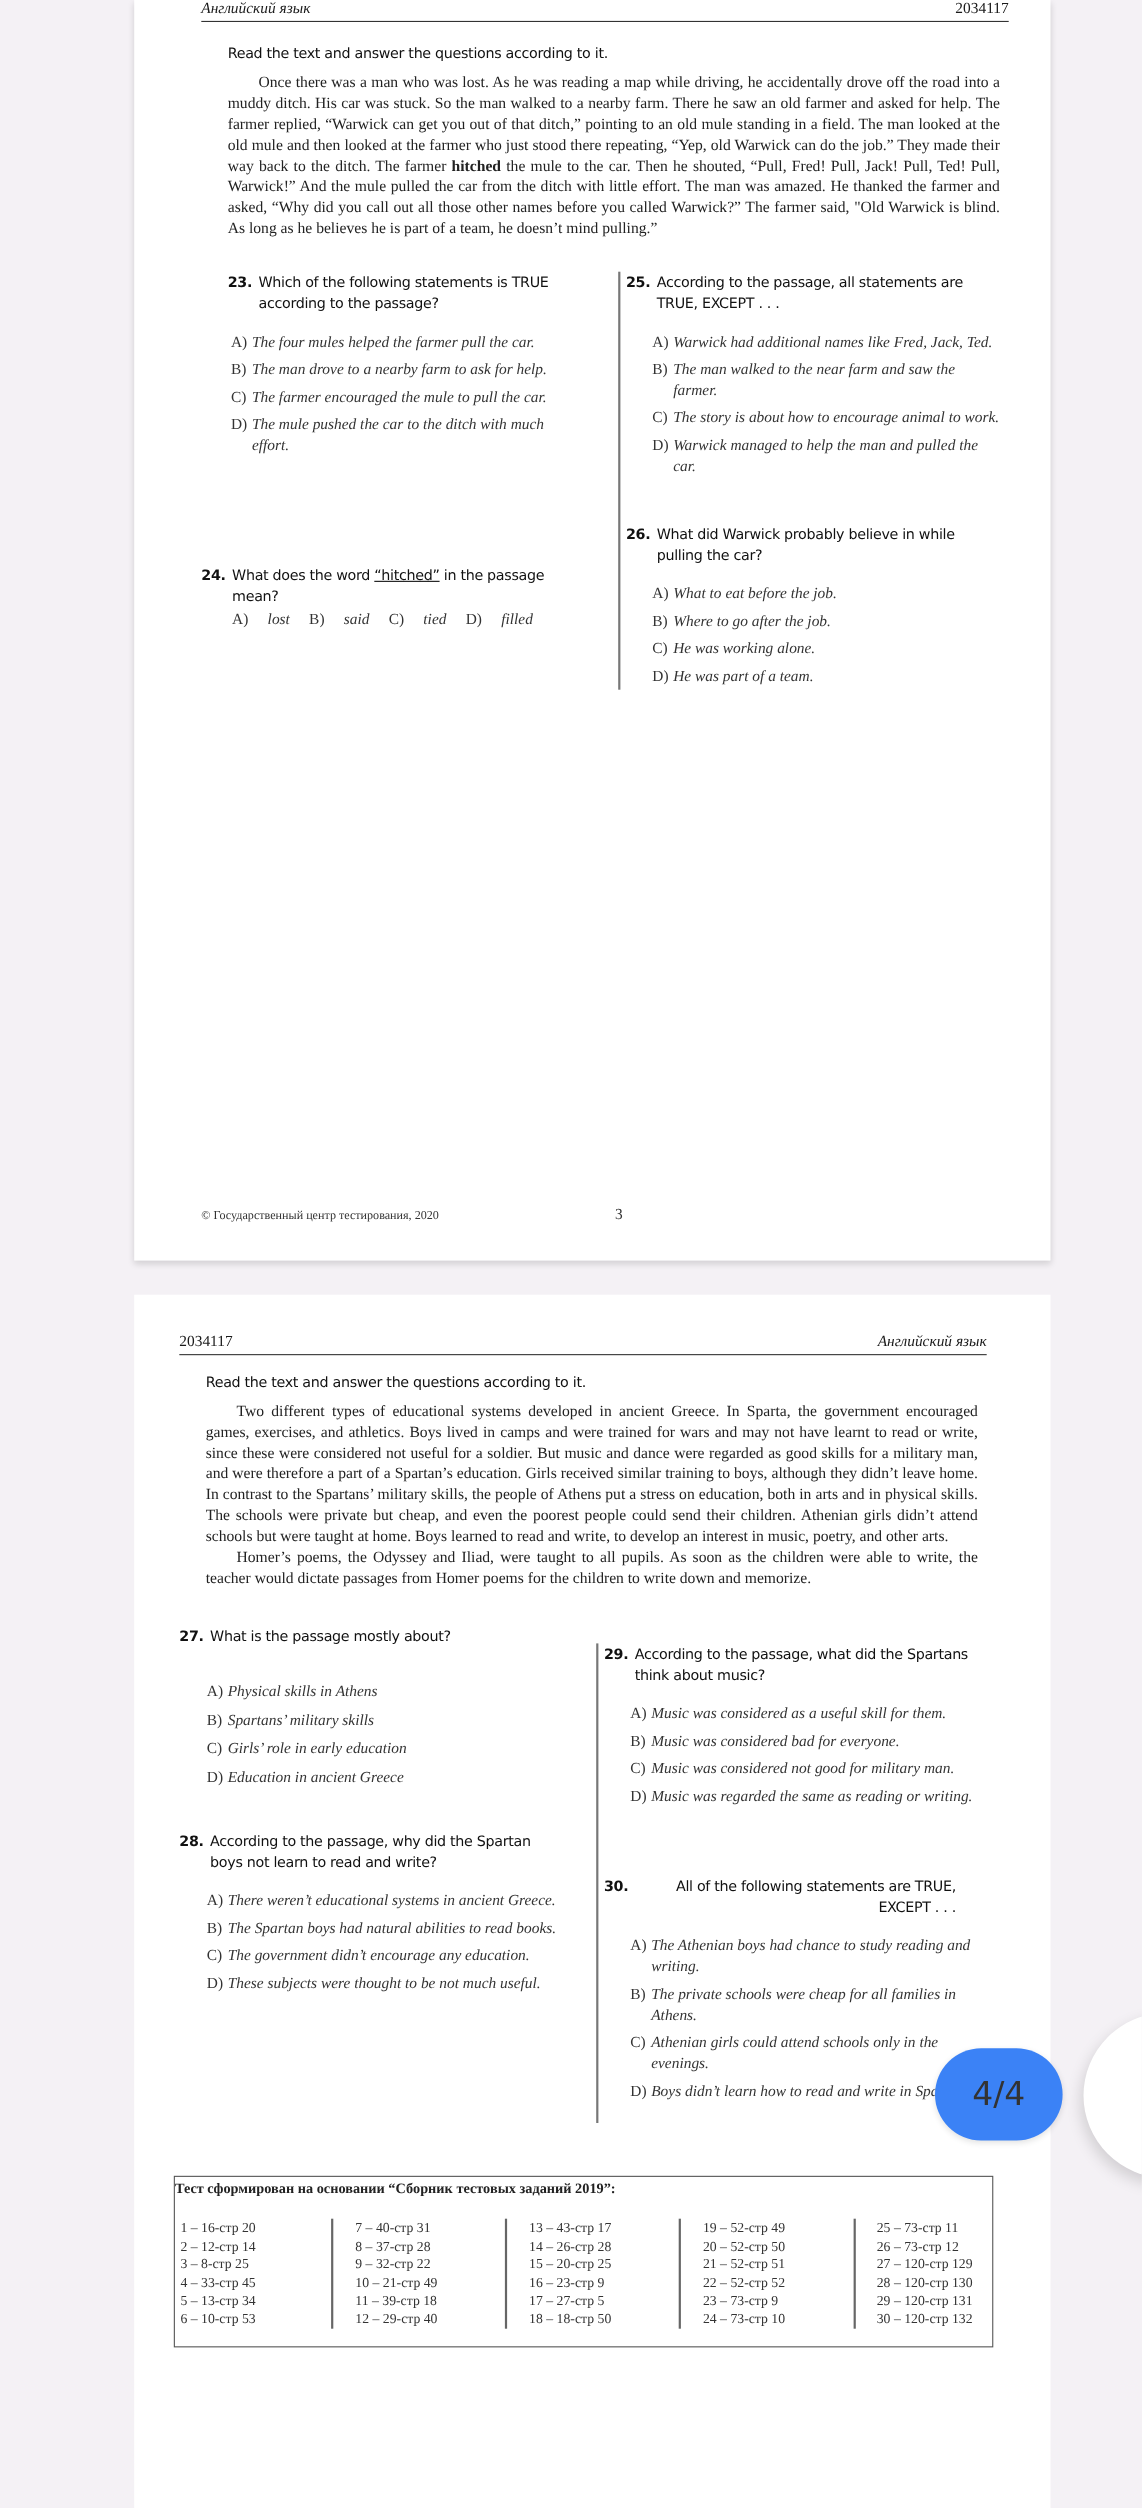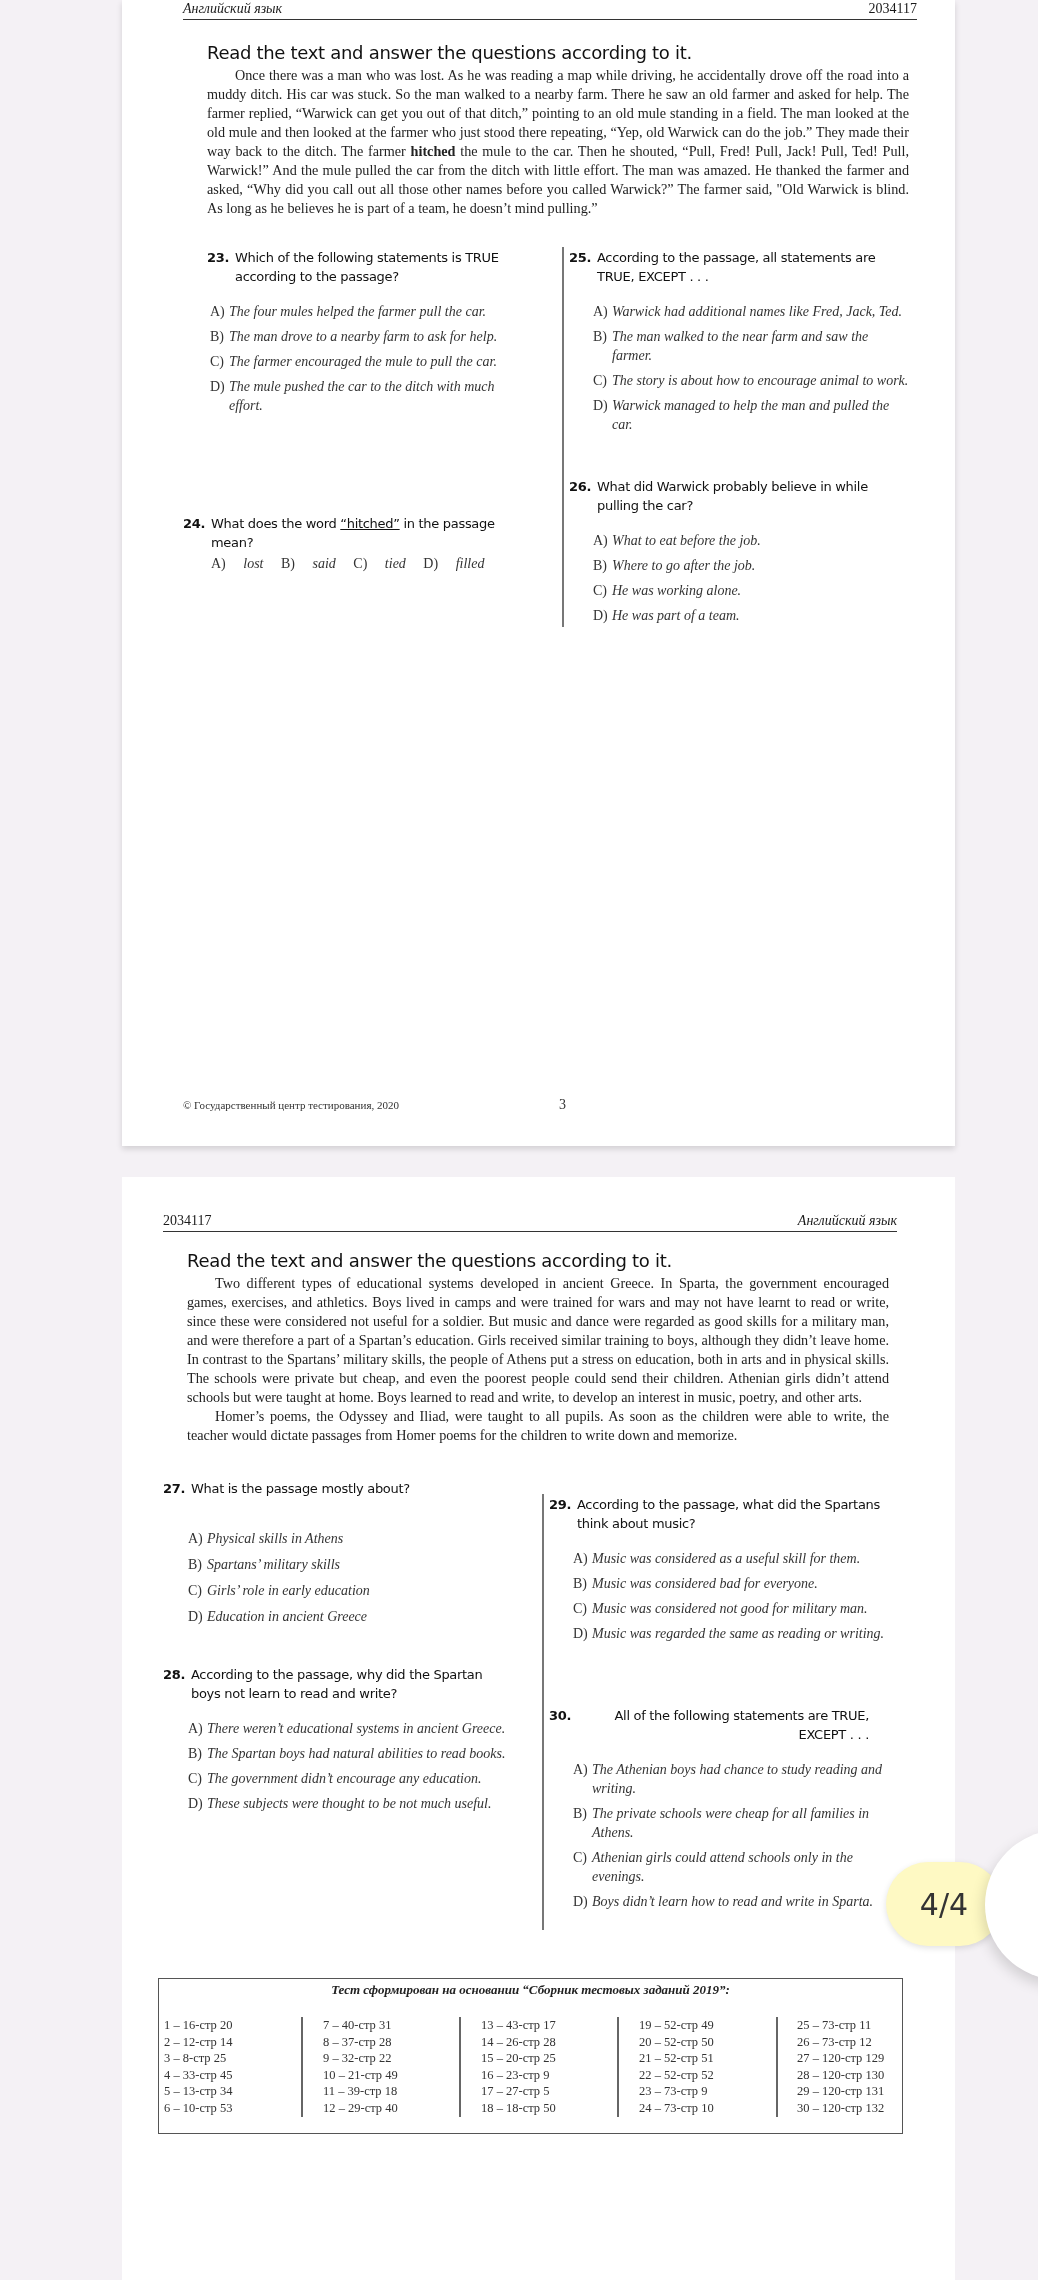--- a/index.html
+++ b/index.html
@@ -15,21 +15,21 @@
   #page3 { top:0; height:1146px; box-shadow:0 3px 6px rgba(0,0,0,0.14); }
   #page4 { top:1177px; height:1103px; }
   .run-head {
     position:absolute; font-size:14px; font-style:italic;
     border-bottom:1.5px solid #333; height:19px; line-height:17px;
   }
   .run-head .l { position:absolute; left:0; }
   .run-head .r { position:absolute; right:0; }
   .run-head .num { font-style:normal; }
   .instr {
-    position:absolute; font-family:"DejaVu Sans", sans-serif; font-size:18px;
+    position:absolute; font-family:"DejaVu Sans", sans-serif; font-size:13px;
     letter-spacing:-0.3px; color:#111;
   }
   .passage {
     position:absolute; font-size:14.2px; line-height:19px; text-align:justify;
     color:#222;
   }
   .passage p { margin:0; text-indent:28px; }
   .passage b { font-weight:bold; }
   .q {
     position:absolute; font-family:"DejaVu Sans", sans-serif; font-size:13px;
@@ -45,28 +45,28 @@
   .inline-opts { position:absolute; font-size:14px; color:#333; white-space:nowrap; }
   .inline-opts span { margin-right:14px; }
   .inline-opts i { font-style:italic; }
   .footer { position:absolute; font-size:11px; color:#333; }
   .u { text-decoration:underline; }
   .src-box {
     position:absolute; left:36px; top:801px; width:745px; height:156px;
     border:1.5px solid #555; box-sizing:border-box;
   }
   .src-title {
-    position:absolute; left:0; right:0; top:3px; text-align:center;
-    font-weight:bold; font-size:13px; color:#222;font-style:italic;
+    position:absolute; left:0; right:0; top:3px; text-align:left;
+    font-weight:bold; font-size:13px; color:#222;
   }
   .src-col { position:absolute; top:38px; font-size:12.5px; line-height:16.5px; color:#333; }
   .src-div { position:absolute; top:38px; width:1.5px; height:100px; background:#666; }
   .pill {
-    position:absolute; left:886px; top:1862px; width:116px; height:84px;
-    background:#fef9c3; border-radius:42px;
+    position:absolute; left:850px; top:1862px; width:116px; height:84px;
+    background:#3b82f6; border-radius:42px;
     box-shadow:0 2px 6px rgba(0,0,0,0.12);
     font-family:"DejaVu Sans", sans-serif; font-size:30px; color:#333;
     display:flex; align-items:center; justify-content:center;
   }
   .fab {
     position:absolute; left:985px; top:1830px; width:150px; height:150px;
     border-radius:50%; background:#ffffff;
     box-shadow:-2px 6px 14px rgba(0,0,0,0.15);
   }
 </style>

